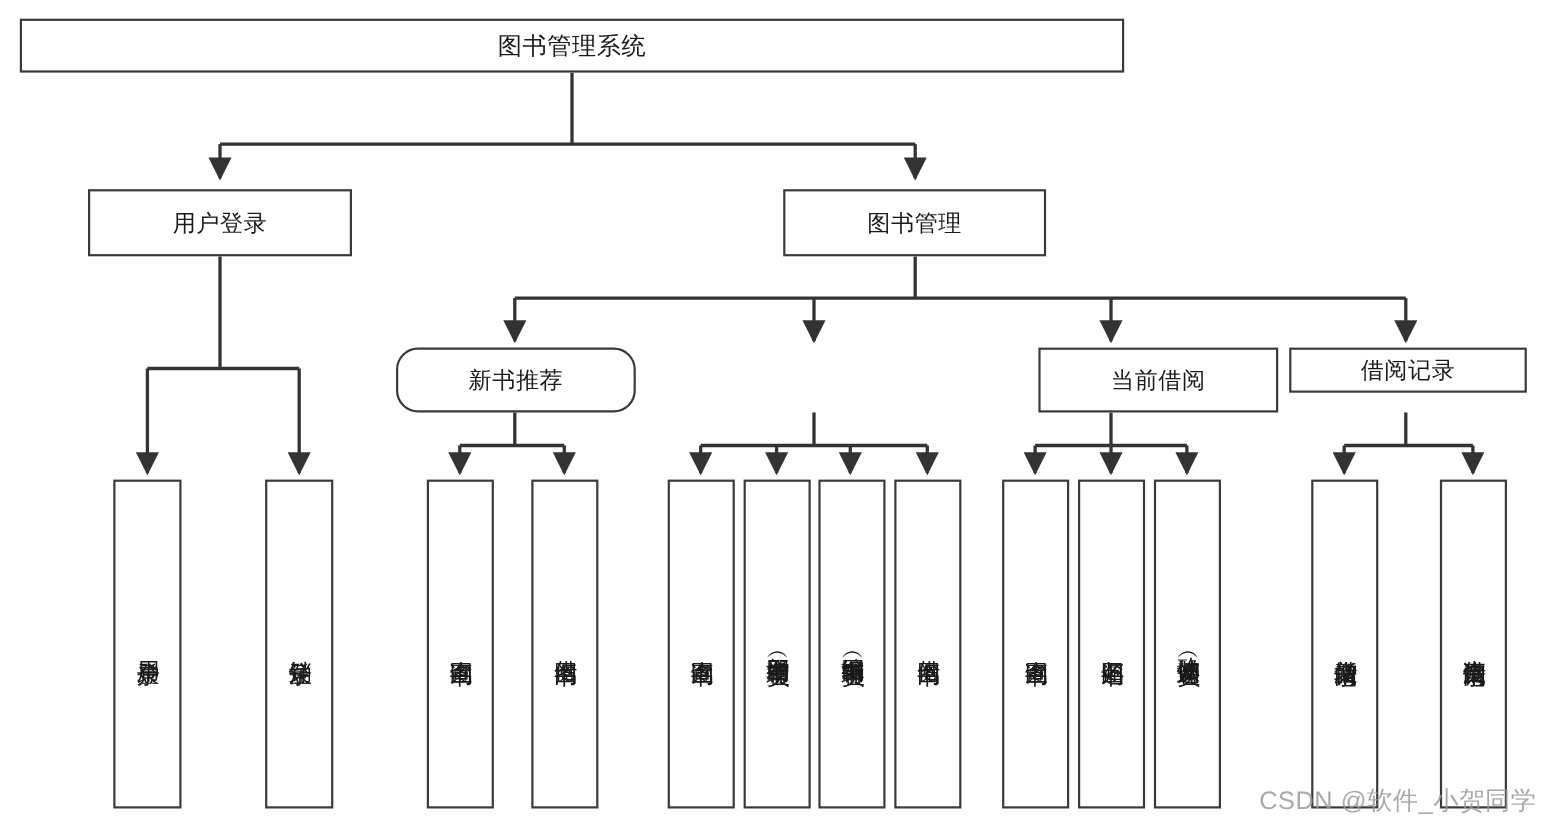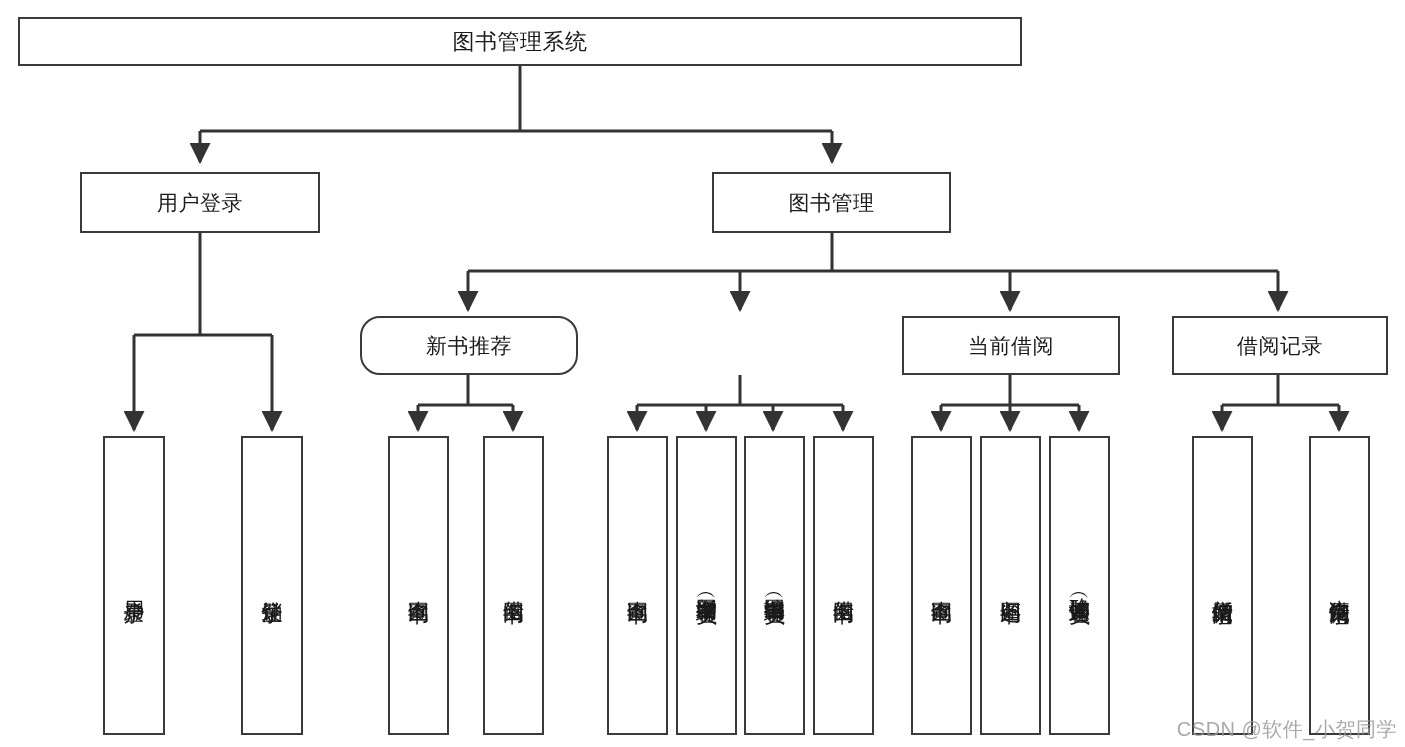--- a/index.html
+++ b/index.html
@@ -51,21 +51,21 @@
   .node.vert .lbl {
     writing-mode: vertical-rl;
     text-orientation: upright;
     display: block;
   }
   #root-node { font-size: 22px; }
   #watermark {
     position: absolute;
     right: 8px;
     bottom: 4px;
-    font-size: 20px;
+    font-size: 23px;
     color: #9a9a9a;
     opacity: 0.85;
     white-space: nowrap;
     letter-spacing: 0.5px;
   }
 </style>
 </head>
 <body>
 
 <div id="canvas">
@@ -130,25 +130,25 @@
 
   <div class="node horiz" style="left:712px; top:172px; width:239px; height:61px;justify-content:center;">
     <span class="lbl">图书管理</span>
   </div>
 
   <div class="node horiz" style="left:360px; top:316px; width:218px; height:59px;border-radius:20px;">
     <span class="lbl">新书推荐</span>
   </div>
 
 
-  <div class="node horiz" style="left:902px; top:316px; width:218px; height:59px;">
+  <div class="node horiz" style="left:944px; top:316px; width:218px; height:59px;">
     <span class="lbl">当前借阅</span>
   </div>
 
-  <div class="node horiz" style="left:1172px; top:316px; width:216px; height:59px;">
+  <div class="node horiz" style="left:1172px; top:316px; width:216px; height:41px;">
     <span class="lbl">借阅记录</span>
   </div>
 
   <div class="node vert" style="left:103px; top:436px; width:62px; height:299px;">
     <span class="lbl">用户登录</span>
   </div>
   <div class="node vert" style="left:241px; top:436px; width:62px; height:299px;">
     <span class="lbl">注销登录</span>
   </div>
 

